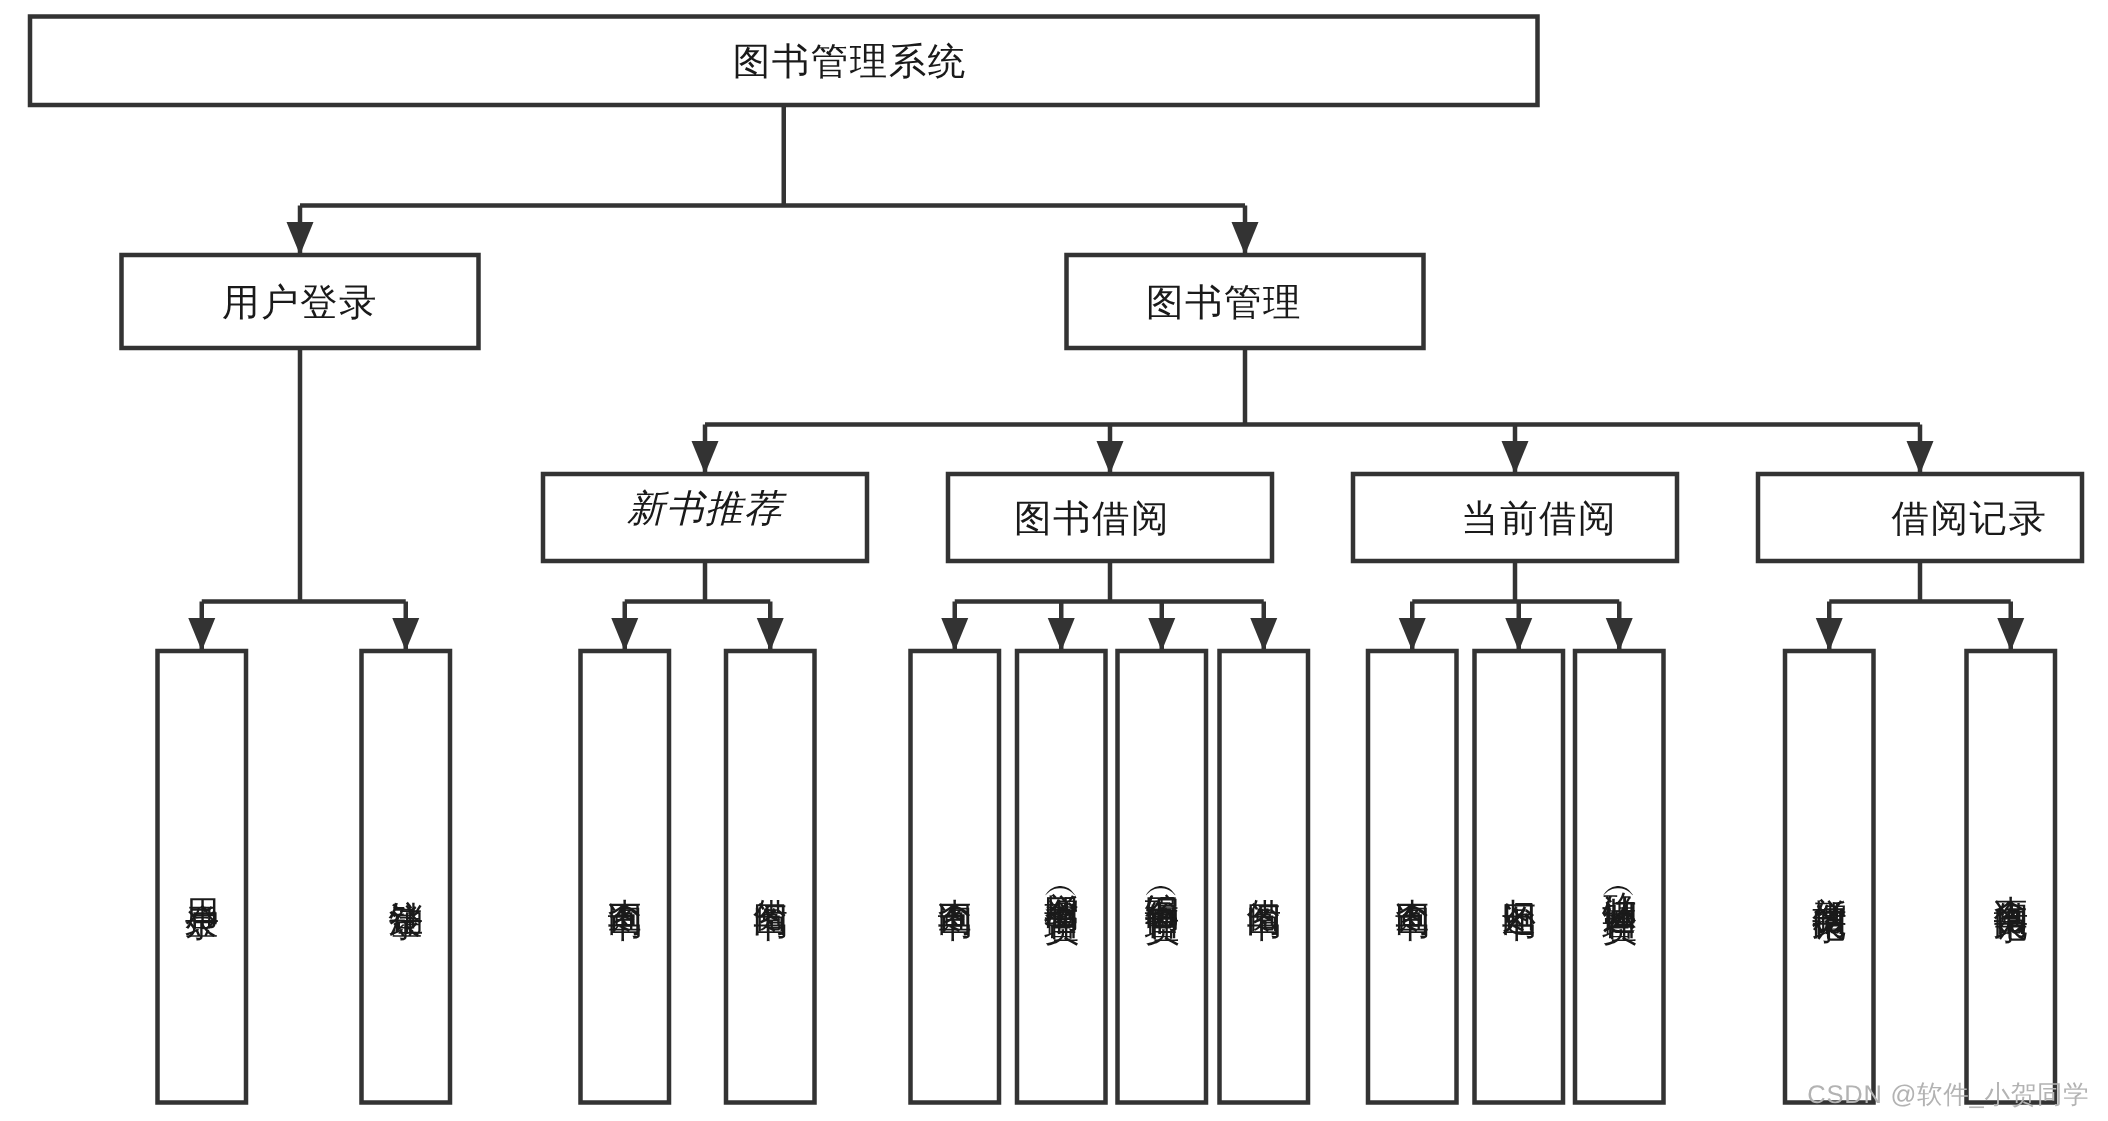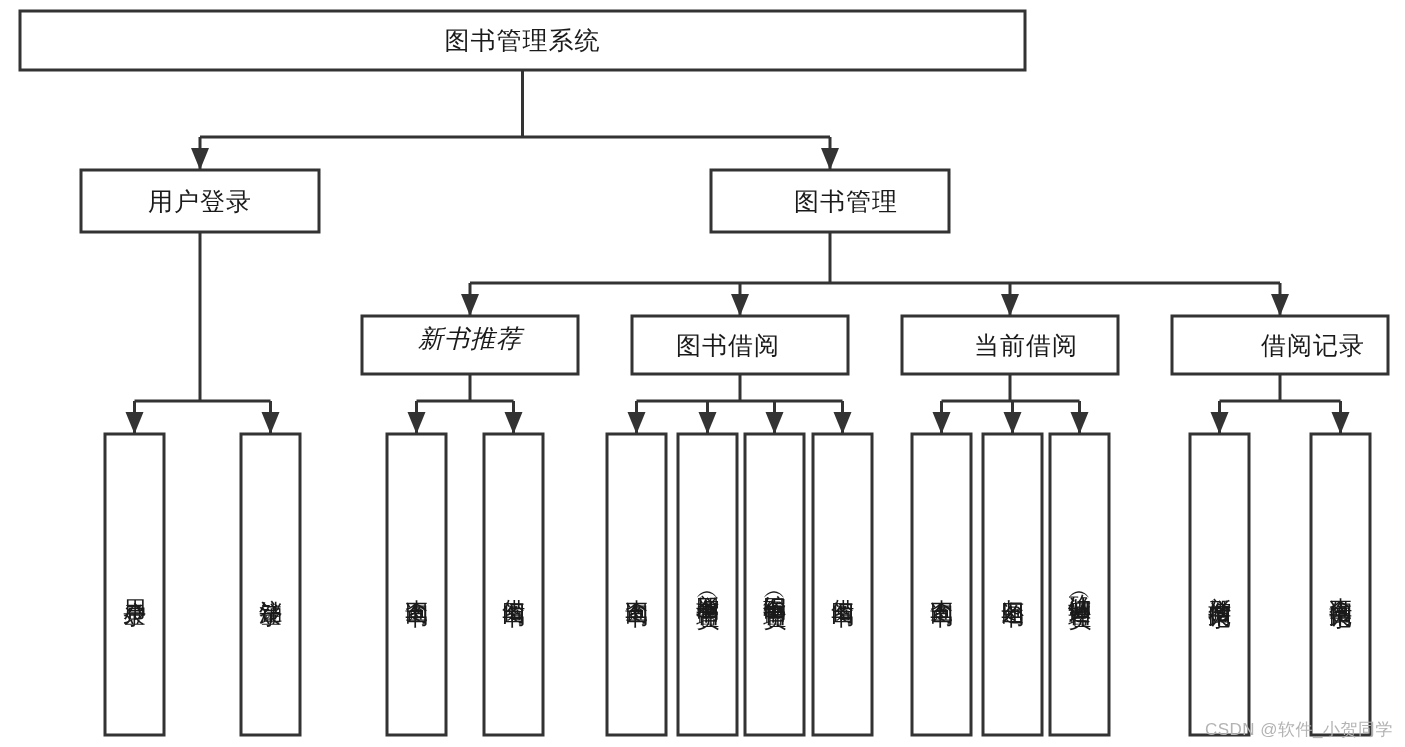--- a/index.html
+++ b/index.html
@@ -157,27 +157,27 @@
       <rect x="678" y="434" width="59" height="301" class="node-box"></rect>
       <rect x="745" y="434" width="59" height="301" class="node-box"></rect>
       <rect x="813" y="434" width="59" height="301" class="node-box"></rect>
       <rect x="912" y="434" width="59" height="301" class="node-box"></rect>
       <rect x="983" y="434" width="59" height="301" class="node-box"></rect>
       <rect x="1050" y="434" width="59" height="301" class="node-box"></rect>
       <rect x="1190" y="434" width="59" height="301" class="node-box"></rect>
       <rect x="1311" y="434" width="59" height="301" class="node-box"></rect>
     </svg>
   <div id="labels-layer">
-      <div class="htext-holder" style="left: 20px; top: 11px; width: 1005px; height: 59px;">
+      <div class="htext-holder" style="left: 20px; top: 11px; width: 1005px; height: 59px; padding-left: 44px;">
         <span class="htext">图书管理系统</span>
       </div>
       <div class="htext-holder" style="left: 81px; top: 170px; width: 238px; height: 62px;">
         <span class="htext">用户登录</span>
       </div>
-      <div class="htext-holder" style="left: 711px; top: 170px; width: 210px; height: 62px; margin-left: 30px;">
+      <div class="htext-holder" style="left: 711px; top: 170px; width: 210px; height: 62px;">
         <span class="htext">图书管理</span>
       </div>
       <div class="htext-holder" style="left: 362px; top: 316px; width: 216px; height: 44px; font-style: italic;">
         <span class="htext">新书推荐</span>
       </div>
       <div class="htext-holder" style="left: 632px; top: 316px; width: 192px; height: 58px;">
         <span class="htext">图书借阅</span>
       </div>
       <div class="htext-holder" style="left: 918px; top: 316px; width: 216px; height: 58px;">
         <span class="htext">当前借阅</span>

